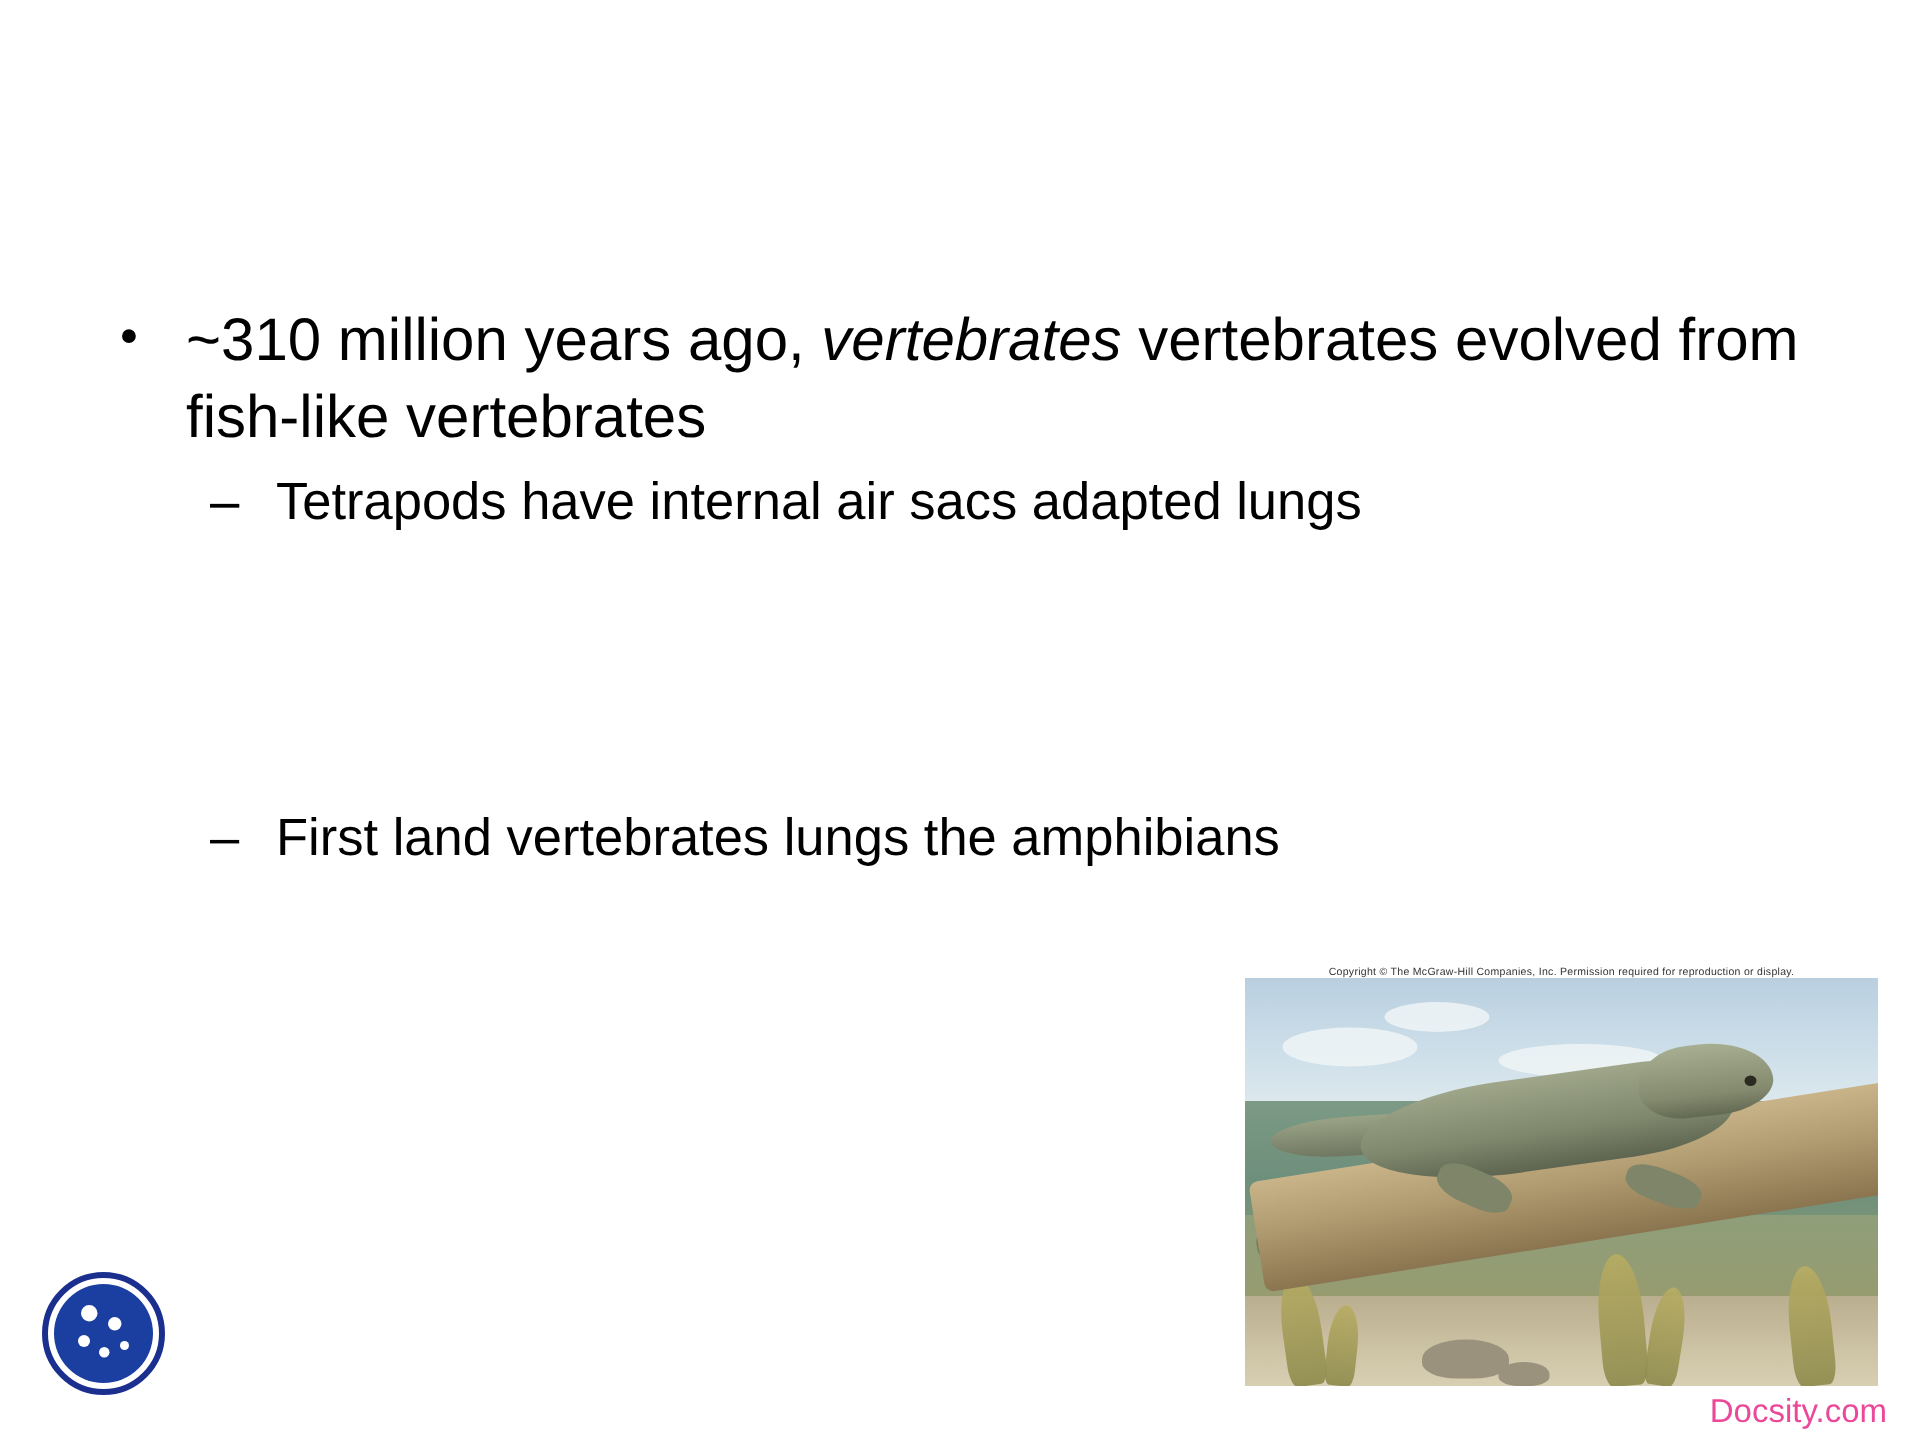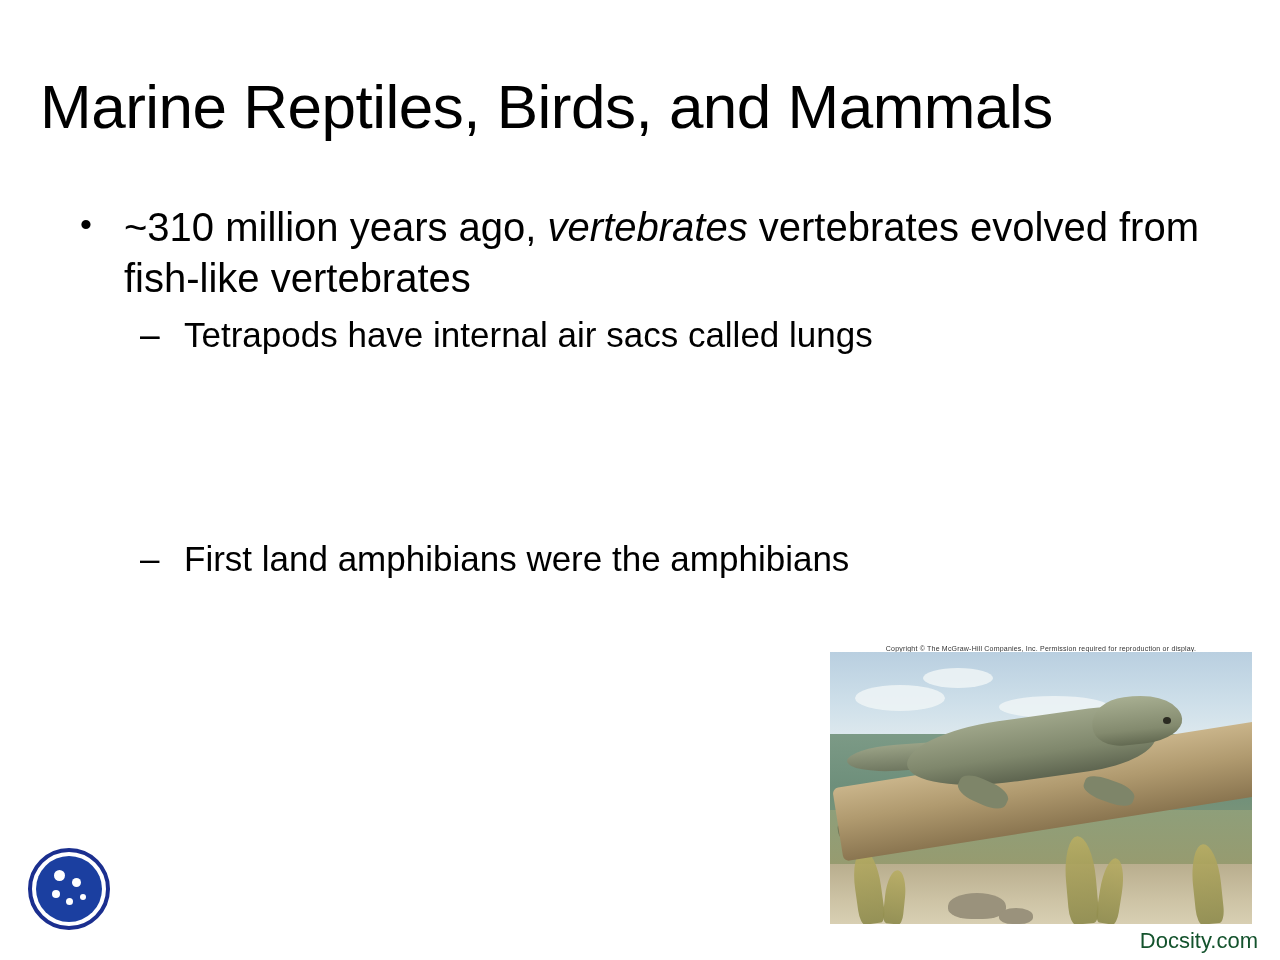--- a/index.html
+++ b/index.html
@@ -237,52 +237,51 @@
   .d1 { left: 26px; top: 22px; width: 11px; height: 11px; }
   .d2 { left: 44px; top: 30px; width: 9px;  height: 9px; }
   .d3 { left: 24px; top: 42px; width: 8px;  height: 8px; }
   .d4 { left: 38px; top: 50px; width: 7px;  height: 7px; }
   .d5 { left: 52px; top: 46px; width: 6px;  height: 6px; }
   .watermark {
     position: absolute;
     right: 22px;
     bottom: 6px;
     font-size: 22px;
-    color: #14532d;
+    color: #ec4899;
     font-family: "Liberation Sans", sans-serif;
   }
 </style>
 </head>
 <body>
 
 <div class="slide">
 
-  <div class="slide-title">Marine Reptiles, Birds, and Mammals</div>
 
   <div class="body-list">
 
     <div class="bullet-l1">
       <span class="marker">•</span>
       <span>~310 million years ago, </span><span class="italic">vertebrates</span><span> vertebrates evolved from fish-like vertebrates</span>
     </div>
 
     <div class="bullet-l2">
       <span class="marker">–</span>
     </div>
 
     <div class="bullet-l2">
       <span class="marker">–</span>
-      <span>Tetrapods have internal air sacs called lungs</span>
+      <span>Tetrapods have internal air sacs adapted lungs</span>
     </div>
 
   </div>
 
   <div class="bullet-l2 late">
     <span class="marker">–</span>
-    <span>First land amphibians were the amphibians</span>
+    <span>First land vertebrates lungs the amphibians</span>
   </div>
 
   <div class="fig-credit">Copyright © The McGraw-Hill Companies, Inc. Permission required for reproduction or display.</div>
 
   <div class="figure">
     <div class="sky"></div>
     <div class="cloud c1"></div>
     <div class="cloud c2"></div>
     <div class="cloud c3"></div>
     <div class="water"></div>

